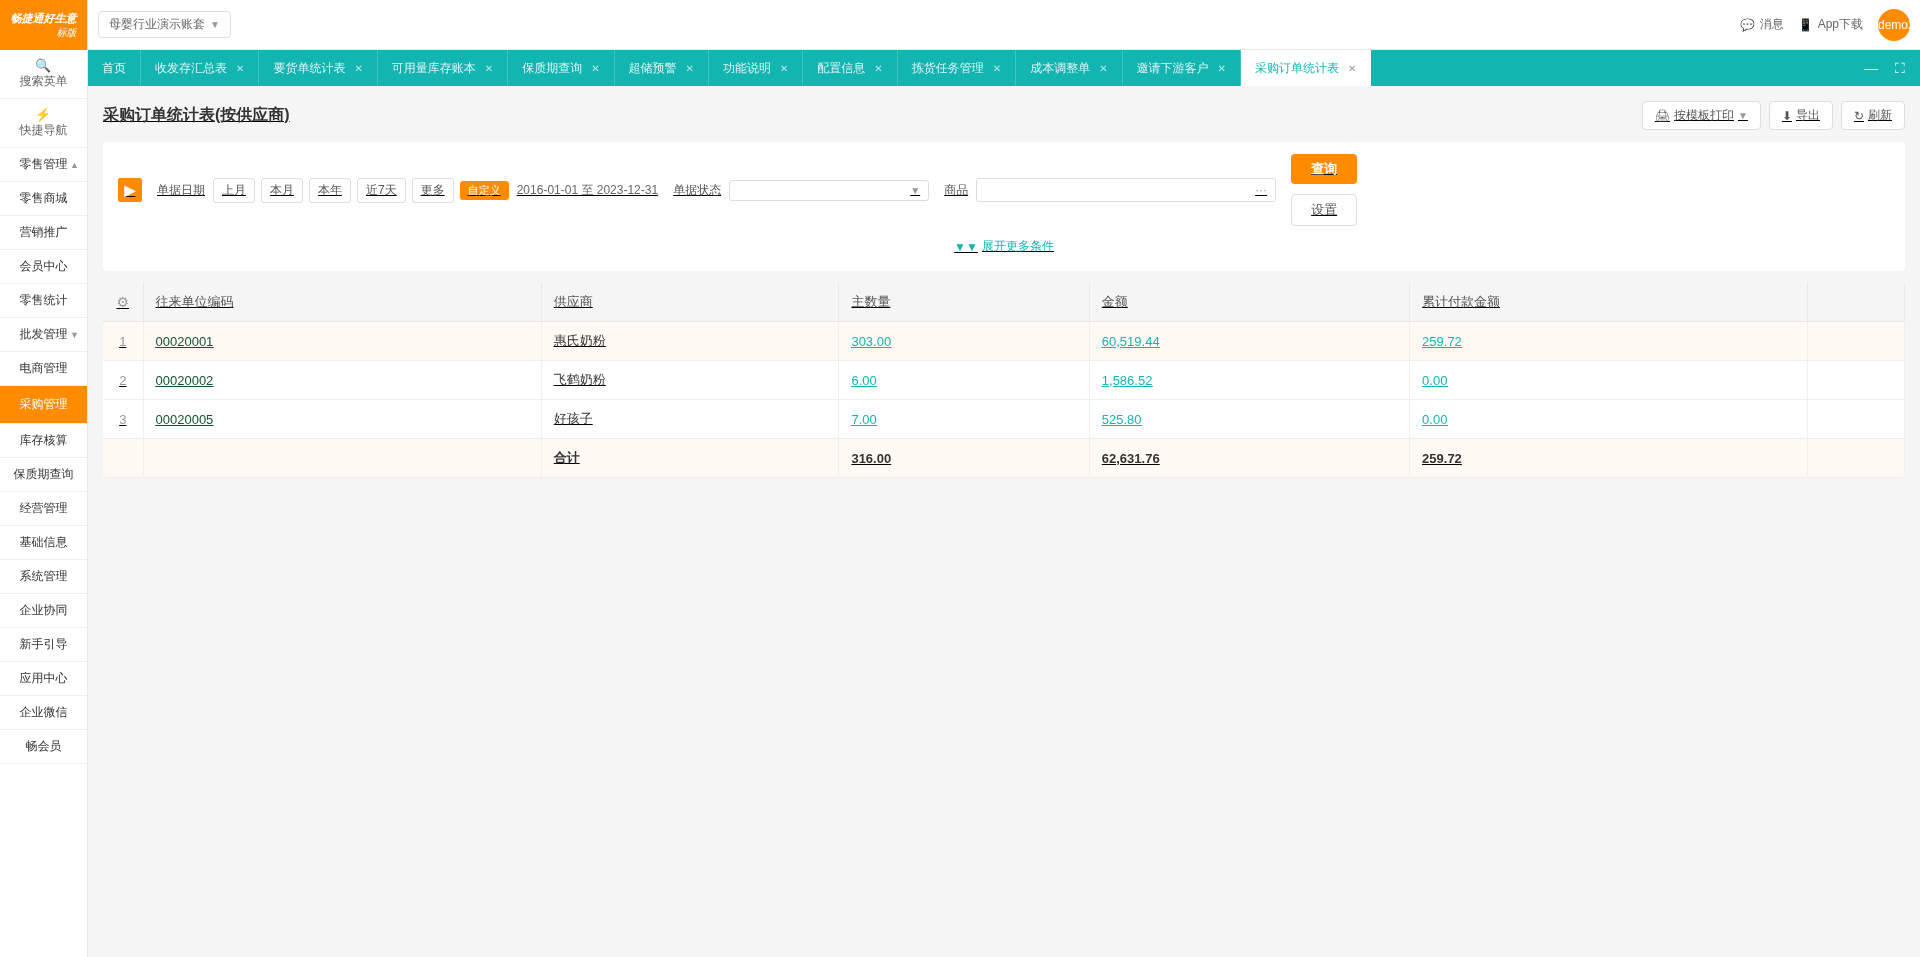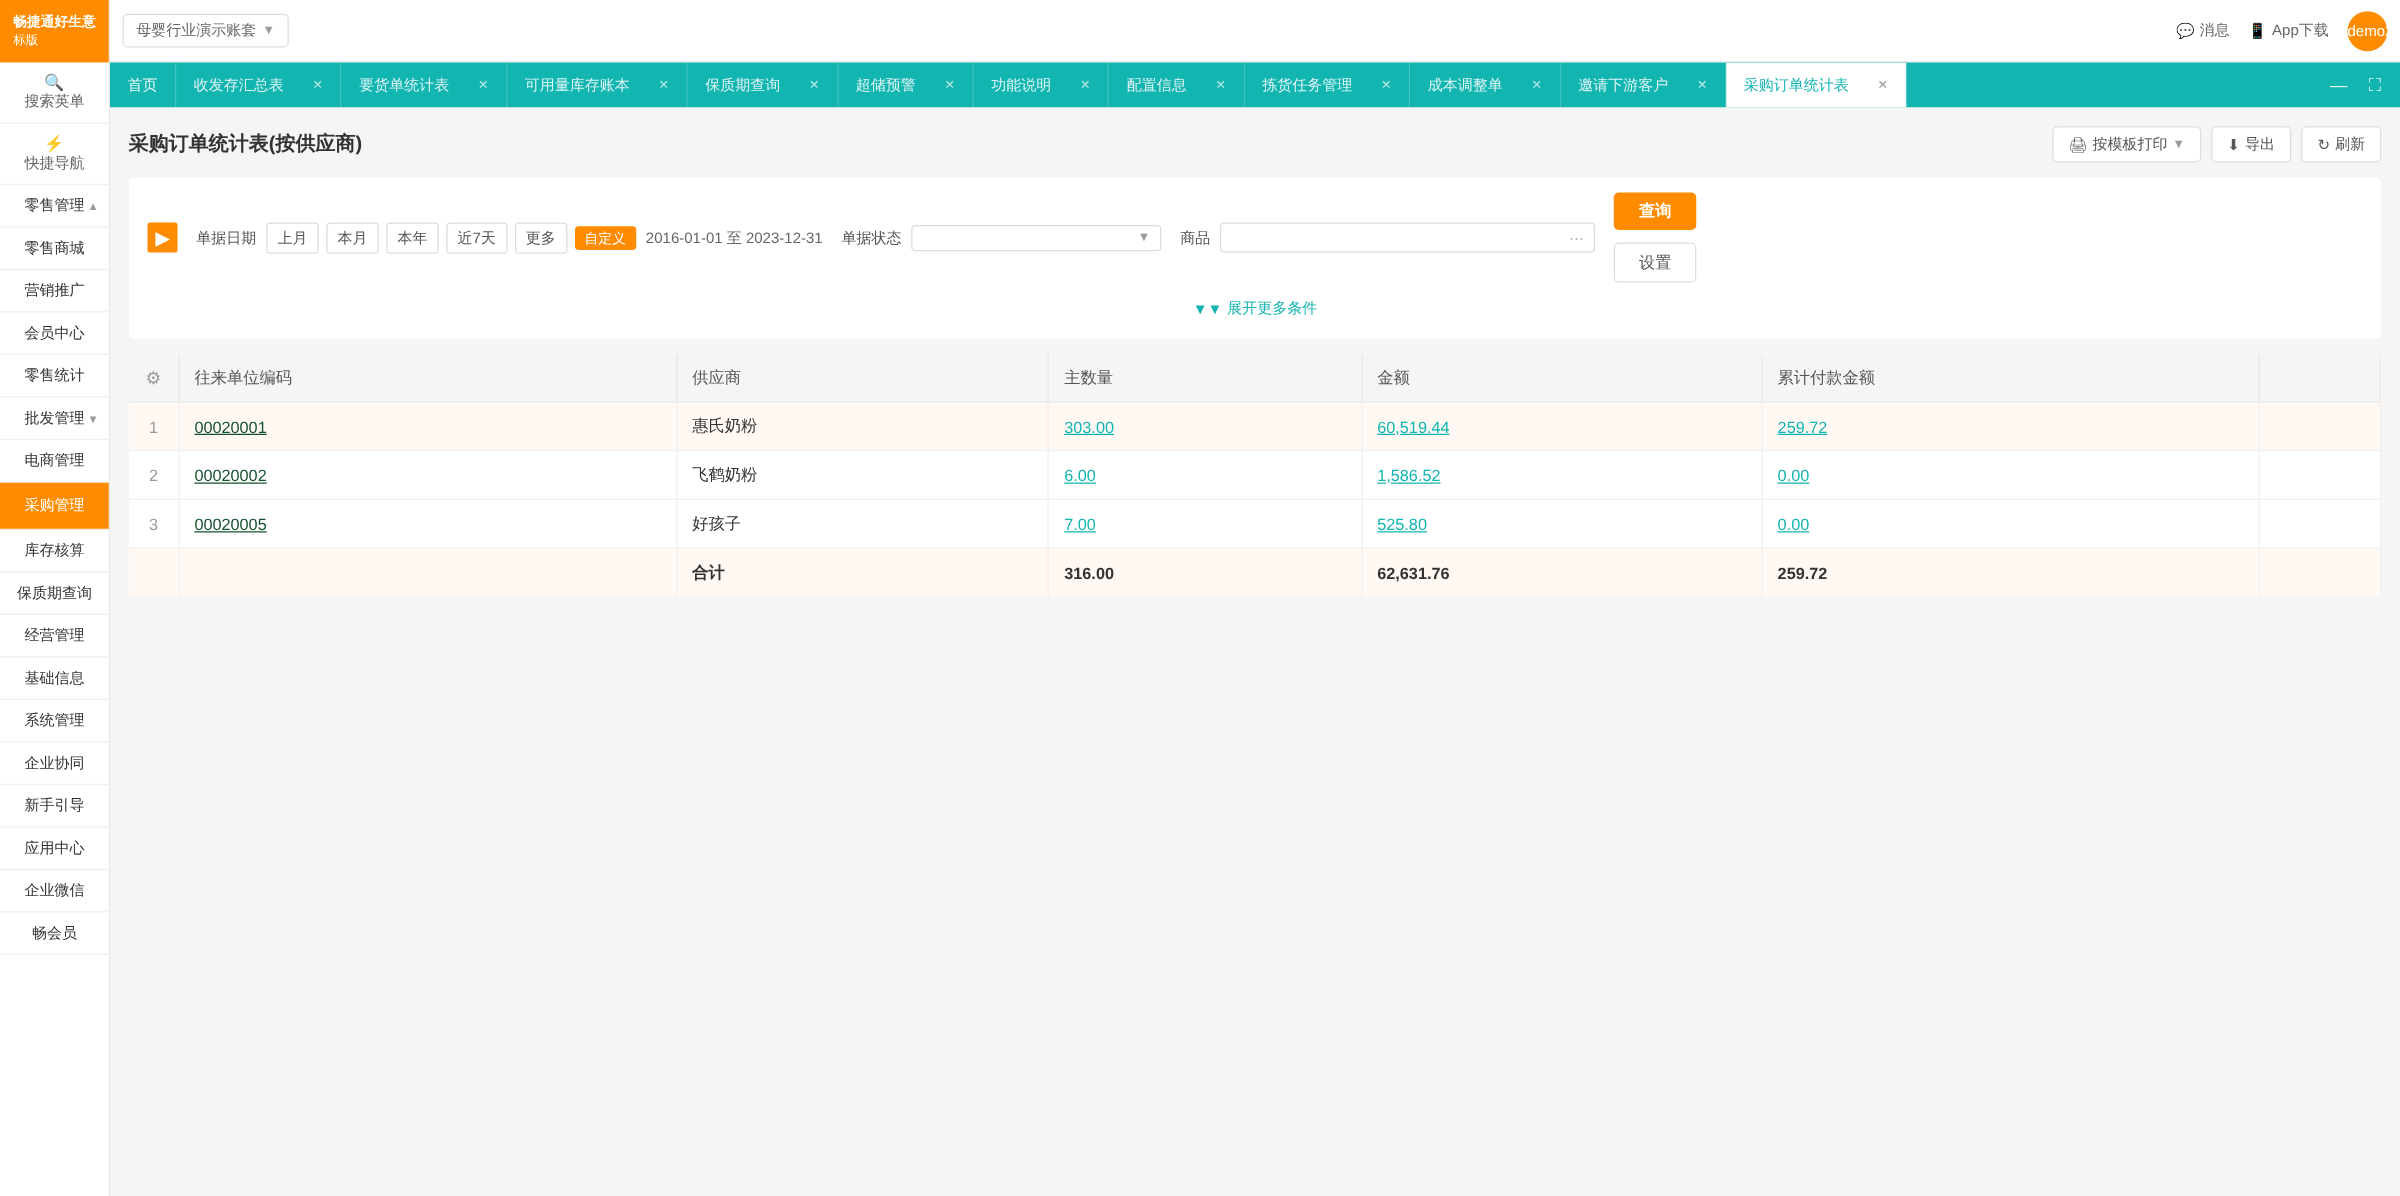--- a/index.html
+++ b/index.html
@@ -1,21 +1,21 @@
 <!DOCTYPE html>
 <html><head>
   <meta charset="utf-8">
   <style>
     * { margin: 0; padding: 0; box-sizing: border-box; }
     body { font-family: 'Microsoft YaHei', Arial, sans-serif; font-size: 13px; background: #f5f5f5; width: 1920px; height: 957px; overflow: hidden; display: flex; }
 
     
     .sidebar { width: 88px; background: #fff; border-right: 1px solid #e8e8e8; display: flex; flex-direction: column; align-items: center; padding-top: 0; flex-shrink: 0; }
     .logo-area { width: 100%; height: 50px; background: #ff8c00; display: flex; align-items: center; justify-content: center; }
-    .logo-text { color: #fff; font-size: 11px; font-weight: bold; text-align: left; line-height: 1.3; }
+    .logo-text { color: #fff; font-size: 11px; font-weight: bold; text-align: right; line-height: 1.3; font-style: italic; }
     .sidebar-item { width: 100%; padding: 10px 5px; text-align: center; cursor: pointer; color: #333; font-size: 12px; border-bottom: 1px solid #f0f0f0; }
     .sidebar-item.active { background: #ff8c00; color: #fff; }
     .sidebar-search { width: 100%; padding: 8px 5px; text-align: center; cursor: pointer; color: #666; font-size: 12px; border-bottom: 1px solid #f0f0f0; }
     .sidebar-nav { width: 100%; padding: 8px 5px; text-align: center; cursor: pointer; color: #666; font-size: 12px; border-bottom: 1px solid #f0f0f0; }
     .sidebar-section { width: 100%; padding: 8px 5px; text-align: center; cursor: pointer; color: #333; font-size: 12px; border-bottom: 1px solid #f0f0f0; position: relative; }
     .sidebar-section.has-arrow::after { content: '▲'; font-size: 9px; position: absolute; right: 8px; top: 50%; transform: translateY(-50%); color: #999; }
     .sidebar-section.has-arrow-down::after { content: '▼'; }
 
     
     .main { flex: 1; display: flex; flex-direction: column; overflow: hidden; }
@@ -23,30 +23,30 @@
     
     .topbar { height: 50px; background: #fff; display: flex; align-items: center; padding: 0 10px; border-bottom: 1px solid #e8e8e8; }
     .breadcrumb-select { display: flex; align-items: center; gap: 5px; padding: 4px 10px; border: 1px solid #ddd; border-radius: 4px; cursor: pointer; color: #666; font-size: 12px; }
     .topbar-right { margin-left: auto; display: flex; align-items: center; gap: 15px; }
     .topbar-msg { display: flex; align-items: center; gap: 4px; color: #666; font-size: 12px; cursor: pointer; }
     .topbar-app { display: flex; align-items: center; gap: 4px; color: #666; font-size: 12px; cursor: pointer; }
     .avatar { width: 32px; height: 32px; border-radius: 50%; background: #ff8c00; display: flex; align-items: center; justify-content: flex-start; color: #fff; font-size: 12px; cursor: pointer; }
 
     
     .tabbar { height: 36px; background: #13b5b1; display: flex; align-items: center; padding: 0; overflow: hidden; }
-    .tab-item { height: 36px; padding: 0 14px; display: flex; align-items: center; gap: 19px; color: rgba(255,255,255,0.85); font-size: 12px; cursor: pointer; border-right: 1px solid rgba(255,255,255,0.2); white-space: nowrap; flex-shrink: 0; }
+    .tab-item { height: 36px; padding: 0 14px; display: flex; align-items: center; gap: 5px; color: rgba(255,255,255,0.85); font-size: 12px; cursor: pointer; border-right: 1px solid rgba(255,255,255,0.2); white-space: nowrap; flex-shrink: 0; }
     .tab-item.active { background: #fff; color: #13b5b1; }
     .tab-home { padding: 0 14px; color: rgba(255,255,255,0.9); font-size: 12px; cursor: pointer; display: flex; align-items: center; height: 36px; border-right: 1px solid rgba(255,255,255,0.2); }
     .tab-close { font-size: 10px; color: rgba(255,255,255,0.7); margin-left: 4px; }
     .tab-item.active .tab-close { color: #999; }
     .tabbar-actions { margin-left: auto; display: flex; align-items: center; padding: 0 8px; gap: 5px; }
     .tabbar-btn { width: 24px; height: 24px; display: flex; align-items: center; justify-content: center; color: rgba(255,255,255,0.9); cursor: pointer; font-size: 14px; }
 
     
-    .content { flex: 1; overflow: auto; padding: 15px; background: #f5f5f5; }
+    .content { flex: 1; overflow: auto; padding: 15px; background: #f5f5f5; text-decoration: underline; }
 
     
     .page-header { display: flex; align-items: center; justify-content: space-between; margin-bottom: 12px; }
     .page-title { font-size: 16px; font-weight: bold; color: #333; }
     .page-actions { display: flex; align-items: center; gap: 8px; }
     .btn-print { display: flex; align-items: center; gap: 4px; padding: 5px 12px; border: 1px solid #ddd; background: #fff; border-radius: 4px; cursor: pointer; color: #555; font-size: 12px; }
     .btn-export { display: flex; align-items: center; gap: 4px; padding: 5px 12px; border: 1px solid #ddd; background: #fff; border-radius: 4px; cursor: pointer; color: #555; font-size: 12px; }
     .btn-refresh { display: flex; align-items: center; gap: 4px; padding: 5px 12px; border: 1px solid #ddd; background: #fff; border-radius: 4px; cursor: pointer; color: #555; font-size: 12px; }
 
     

